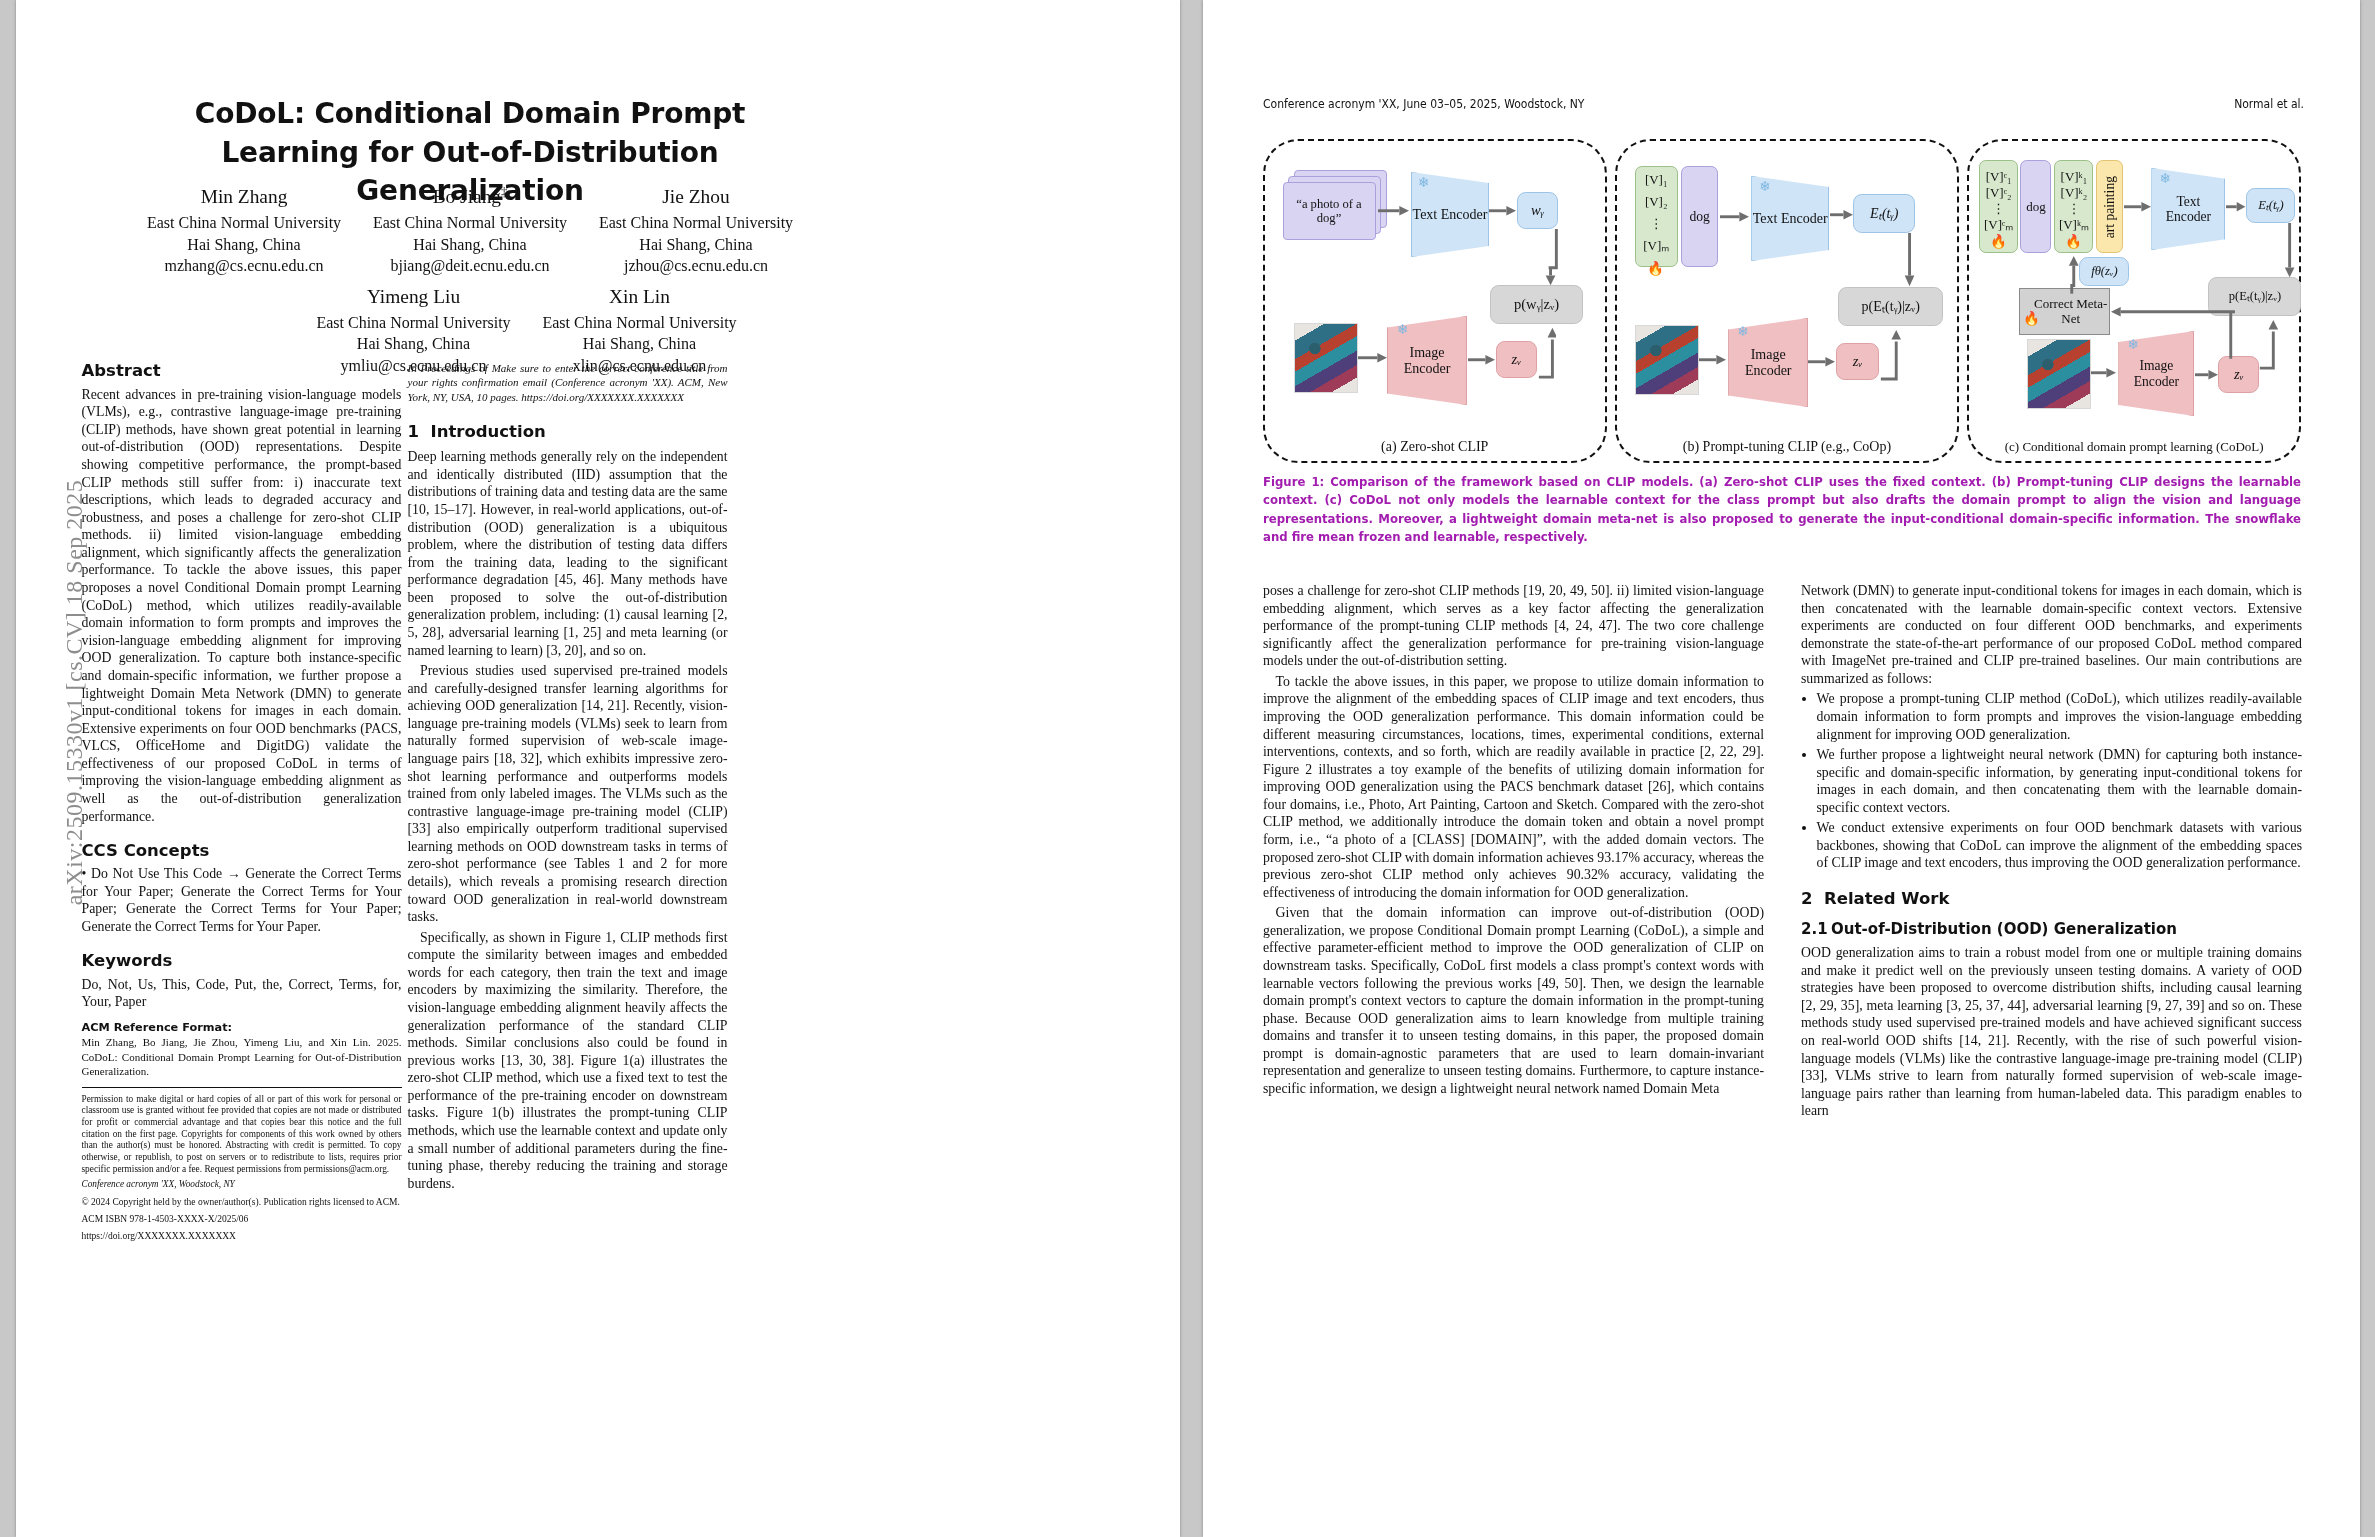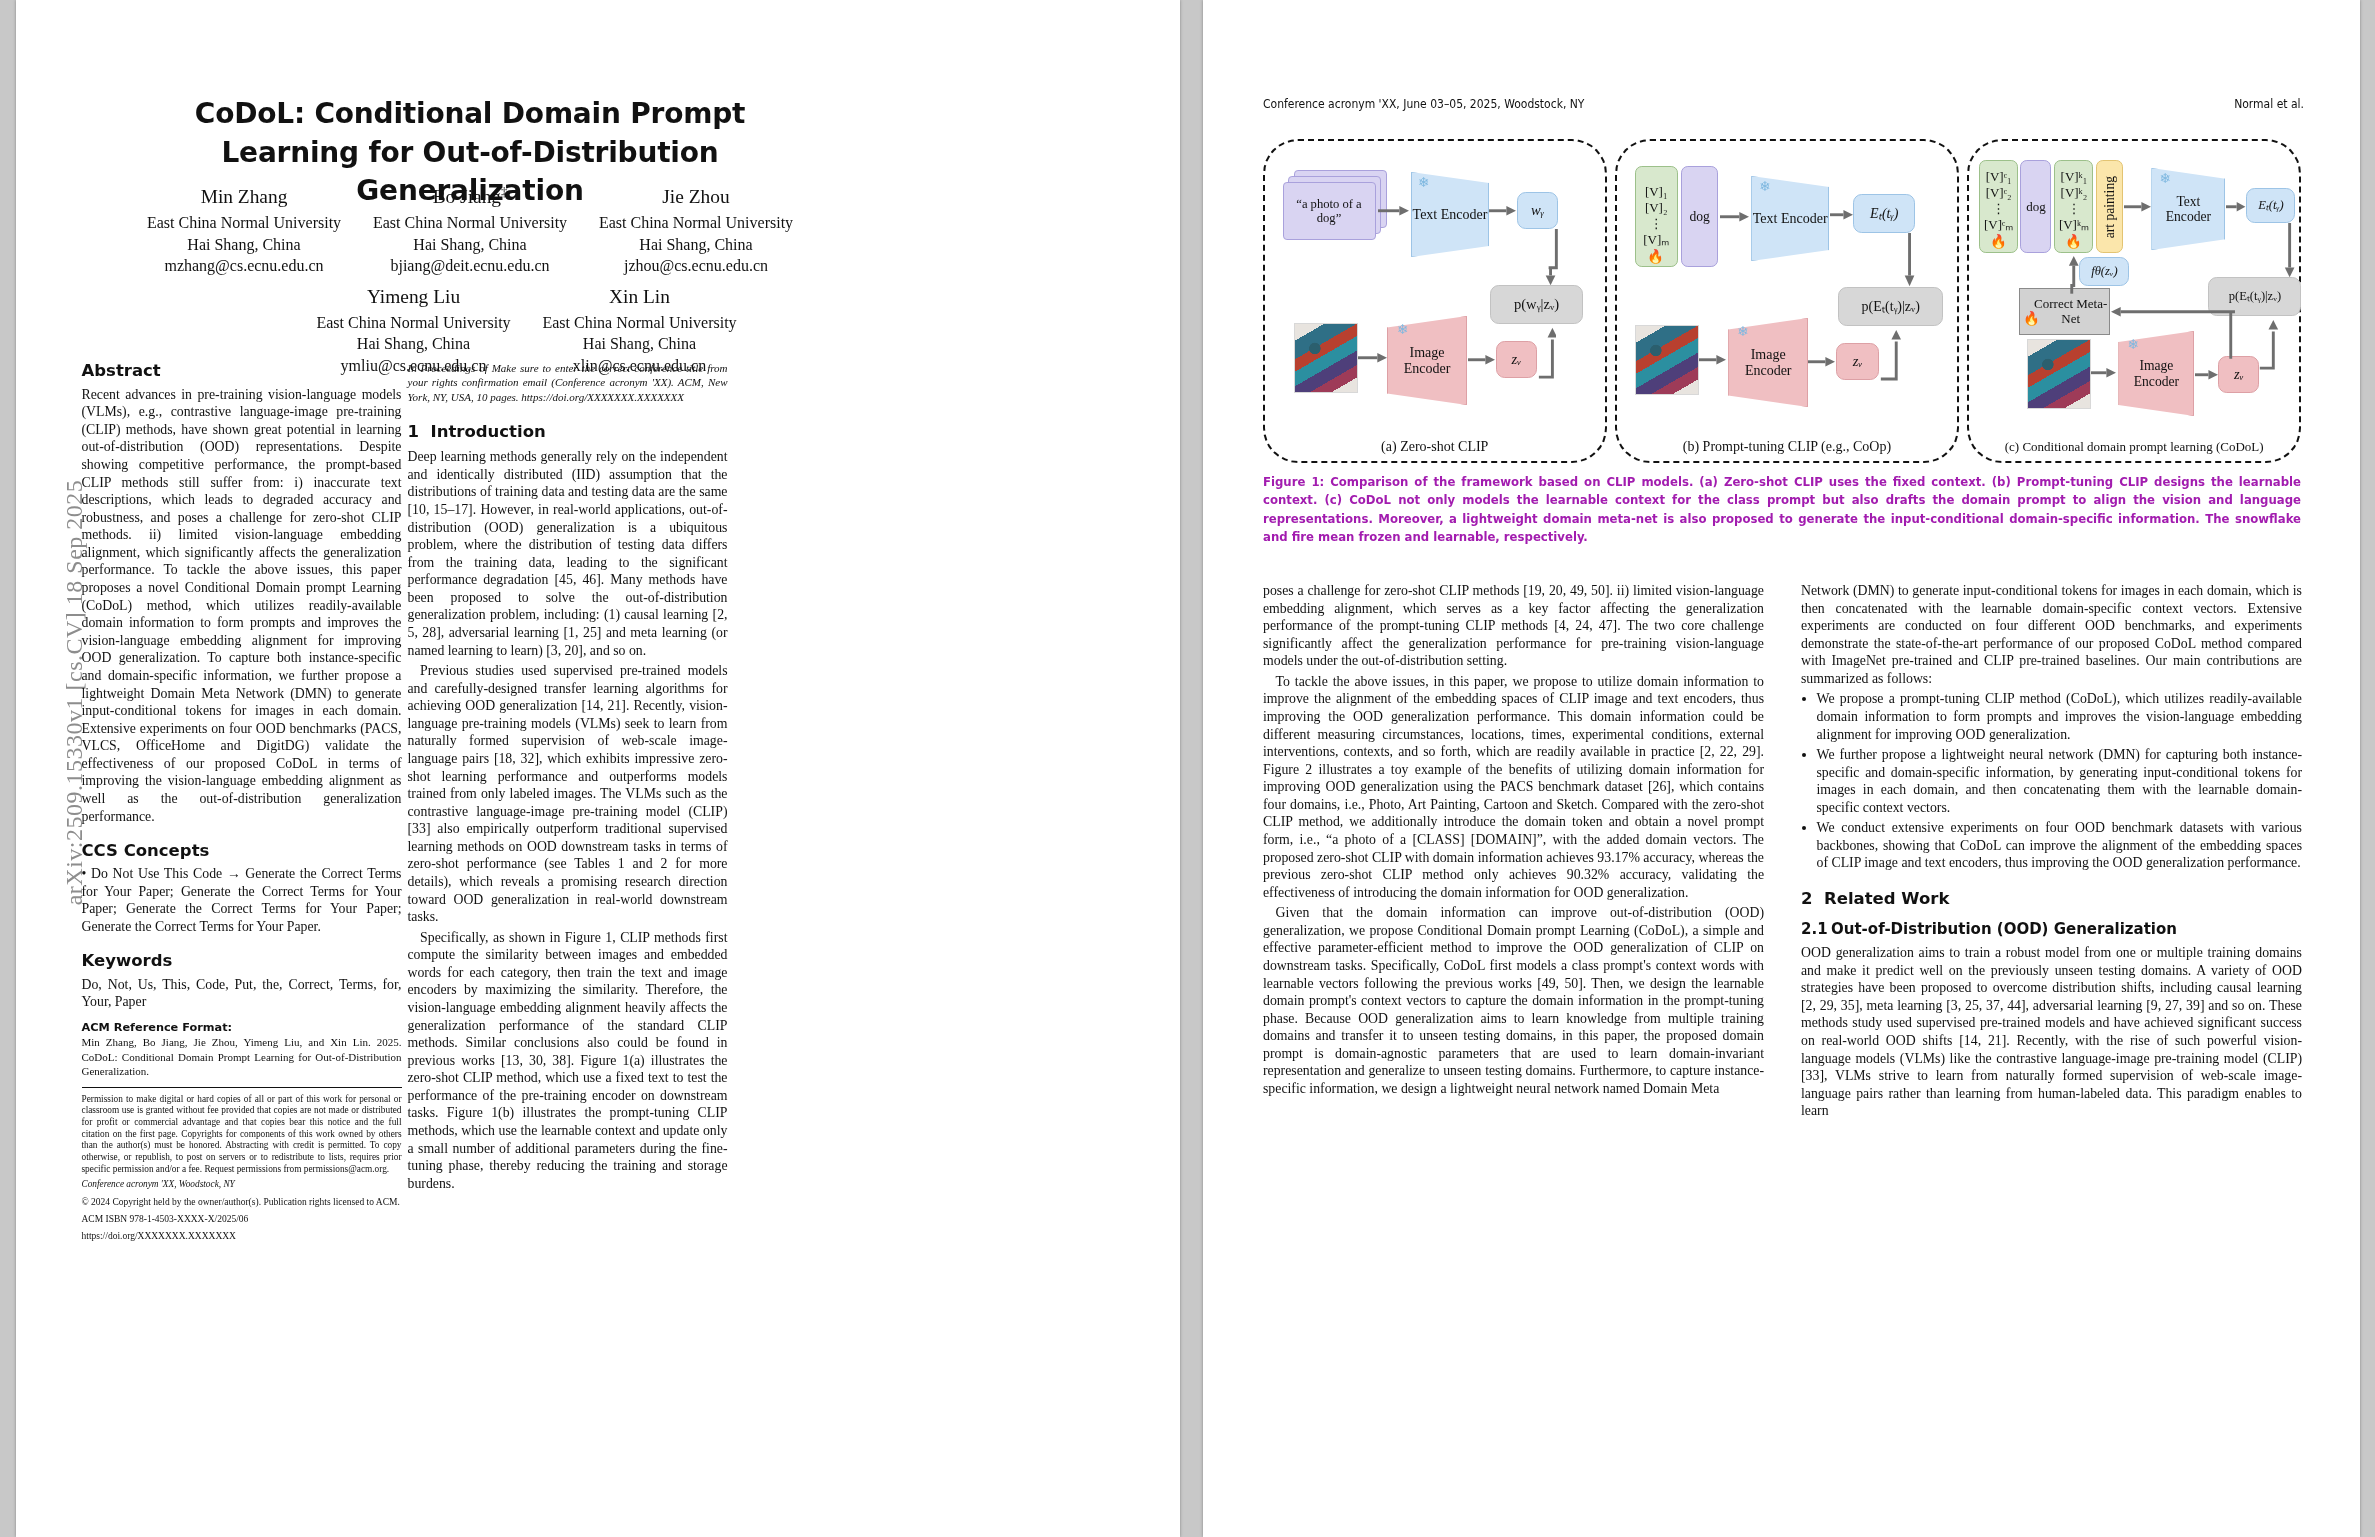--- a/index.html
+++ b/index.html
@@ -259,21 +259,21 @@
 
           <svg style="position:absolute;left:270px;top:183px;" width="21.3" height="56" viewBox="0 0 22 58">
             <polyline points="4,55 18,55 18,16" fill="none" stroke="#6e6e6e" stroke-width="3"></polyline>
             <polygon points="13,14 23,14 18,4" fill="#6e6e6e"></polygon>
           </svg>
 
           <div class="pcap">(a) Zero-shot CLIP</div>
         </div>
 
         <div class="panel b">
-          <div class="node vcol-green" style="left:17.5px;top:25px;width:43px;height:101px;flex-direction:column;gap:0;padding-top:14px;">
+          <div class="node vcol-green" style="left:17.5px;top:25px;width:43px;height:101px;flex-direction:column;gap:6px;padding-top:14px;">
             <div class="vlabel">[V]₁</div>
             <div class="vlabel">[V]₂</div>
             <div class="vlabel">⋮</div>
             <div class="vlabel">[V]ₘ</div>
             <div class="fire" style="position:relative;margin-top:1px;">🔥</div>
           </div>
 
           <div class="node vcol-purple" style="left:64px;top:25px;width:37px;height:101px;font-size:13.6px;">
             <span>dog</span>
           </div>

